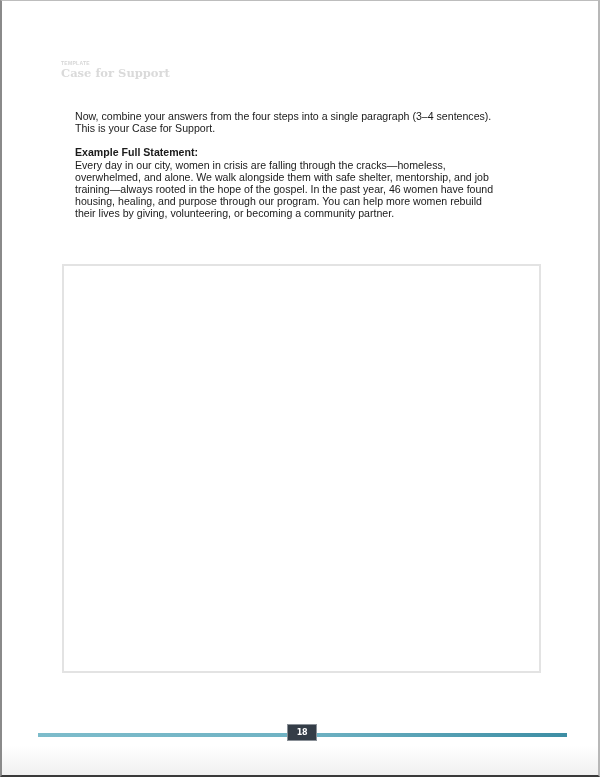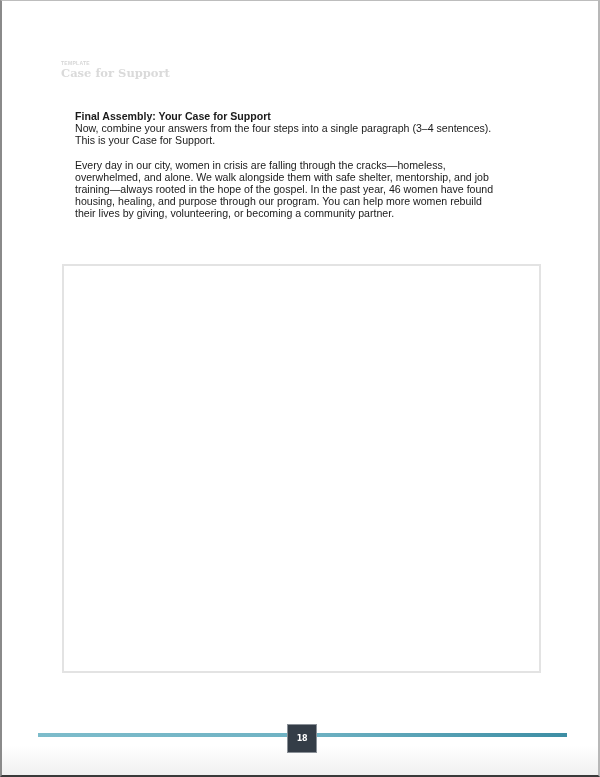--- a/index.html
+++ b/index.html
@@ -77,21 +77,21 @@
       top: 732px;
       width: 529px;
       height: 4px;
       background: linear-gradient(to right, #7dbccb 0%, #6fb2c3 50%, #3d8ea4 100%);
     }
     .page-badge {
       position: absolute;
       left: 285px;
       top: 723px;
       width: 30px;
-      height: 29px;
+      height: 17px;
       background: #343d47;
       border: 1px solid #8a9097;
       box-sizing: border-box;
       color: #ffffff;
       font-family: "DejaVu Sans", sans-serif;
       font-weight: bold;
       font-size: 8px;
       display: flex;
       align-items: center;
       justify-content: center;
@@ -102,23 +102,23 @@
 <body>
 
 <div class="page">
 
   <div class="header">
     <div class="header-kicker">TEMPLATE</div>
     <div class="header-title">Case for Support</div>
   </div>
 
   <div class="content">
-    <p class="section-heading">Final Assembly: Your Case for Support</p>
     <p class="section-text">Now, combine your answers from the four steps into a single paragraph (3–4 sentences). This is your Case for Support.</p>
     <div class="gap"></div>
+    <p class="section-heading">Example Full Statement:</p>
     <p class="section-text">Every day in our city, women in crisis are falling through the cracks—homeless, overwhelmed, and alone. We walk alongside them with safe shelter, mentorship, and job training—always rooted in the hope of the gospel. In the past year, 46 women have found housing, healing, and purpose through our program. You can help more women rebuild their lives by giving, volunteering, or becoming a community partner.</p>
   </div>
 
   <div class="answer-box"></div>
 
   <div class="footer-line"></div>
   <div class="page-badge">18</div>
 
 </div>
 

